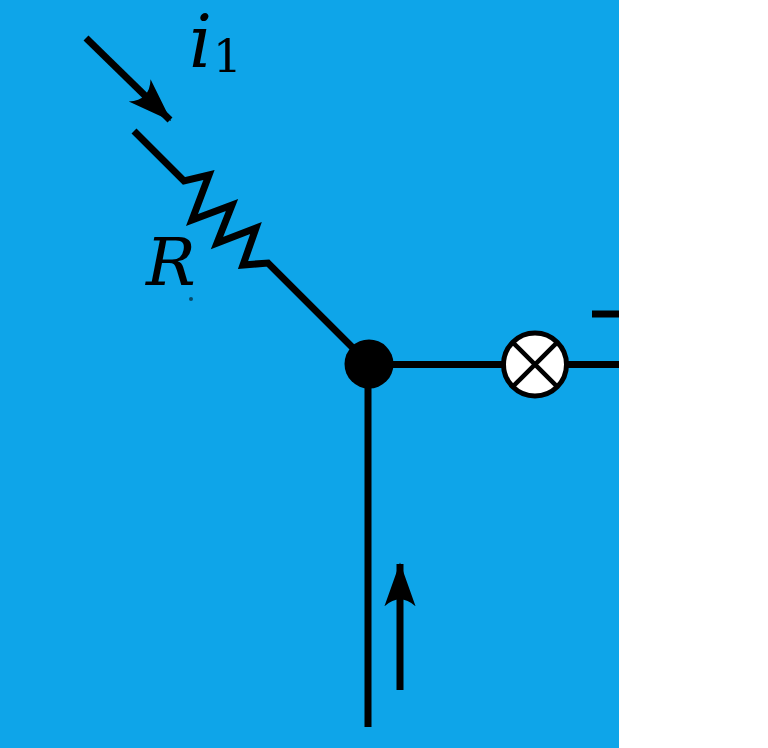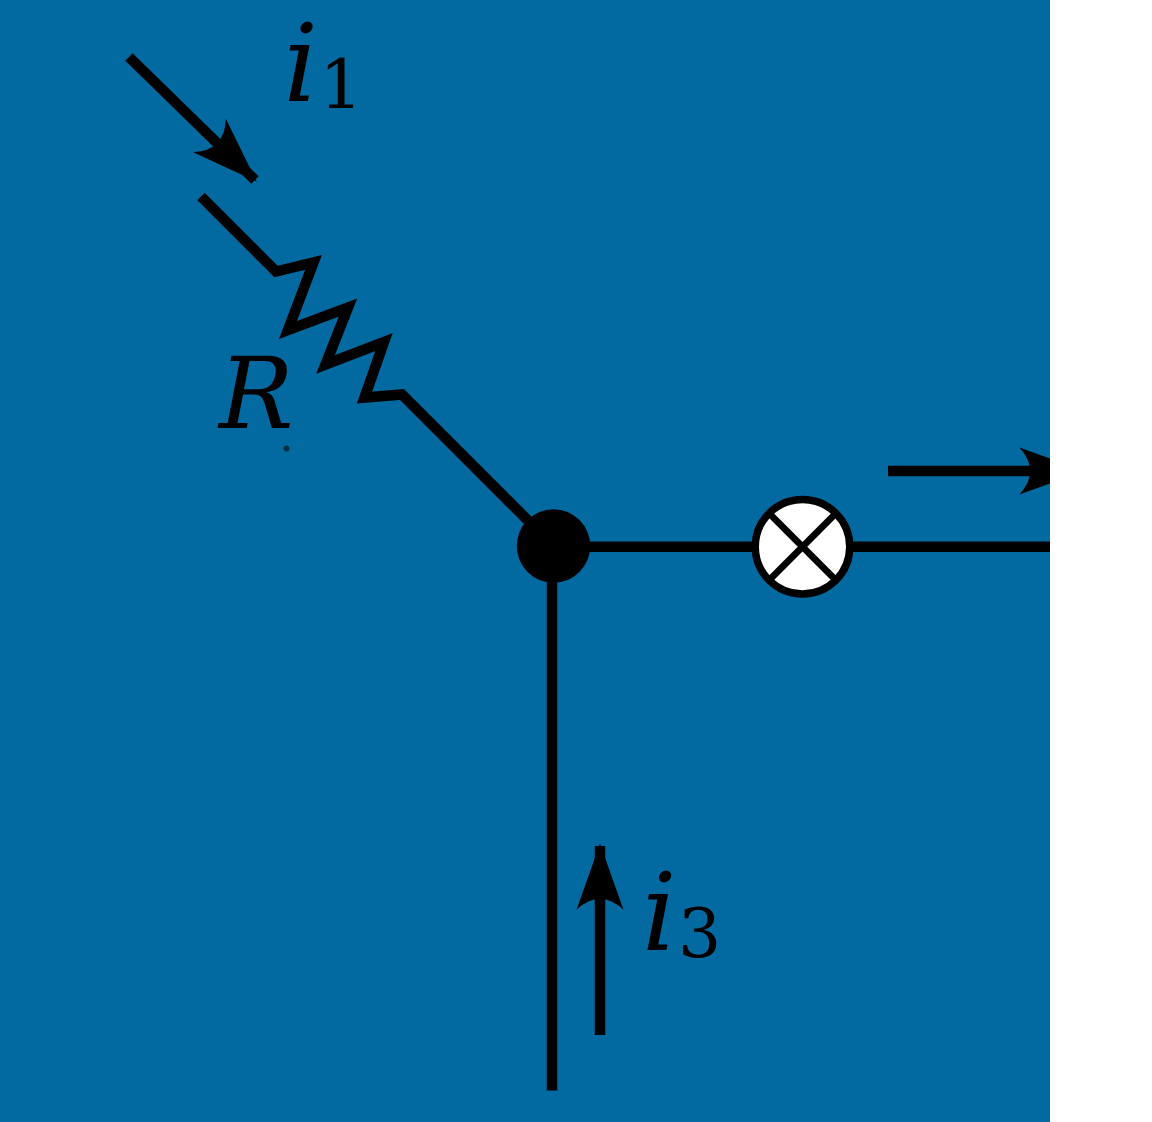--- a/index.html
+++ b/index.html
@@ -2,23 +2,23 @@
 <html><head>
 <meta charset="utf-8">
 <style>
   html, body {
     margin: 0;
     padding: 0;
     background: #ffffff;
   }
   .stage {
     position: relative;
-    width: 700px;
+    width: 619px;
     height: 748px;
-    background: #0369a1;
+    background: #0ea5e9;
     overflow: hidden;
     font-family: "DejaVu Serif", serif;
   }
   .stage svg {
     position: absolute;
     left: 0;
     top: 0;
   }
   .lbl {
     position: absolute;
@@ -75,15 +75,14 @@
     <line x1="592" y1="314" x2="722" y2="314" stroke="#000000" stroke-width="7" marker-end="url(#ah)"></line>
 
     <line x1="400" y1="690" x2="400" y2="564" stroke="#000000" stroke-width="7" marker-end="url(#ah)"></line>
   </svg>
 
   <div class="lbl lbl-current" style="left:189px; top:6px;"><span>i</span><span class="sub">1</span></div>
 
   <div class="lbl lbl-resistor" style="left:146px; top:230px;">R</div>
 
 
-  <div class="lbl lbl-current" style="left:428px; top:572px;"><span>i</span><span class="sub">3</span></div>
 
 </div>
 
 </body></html>

